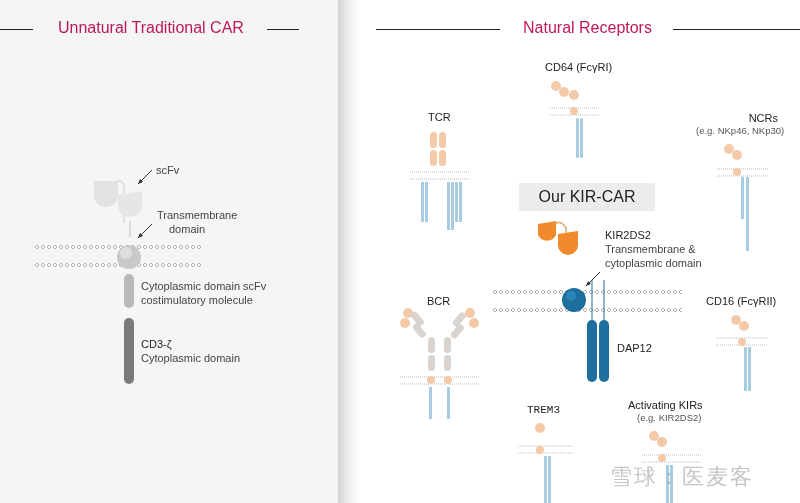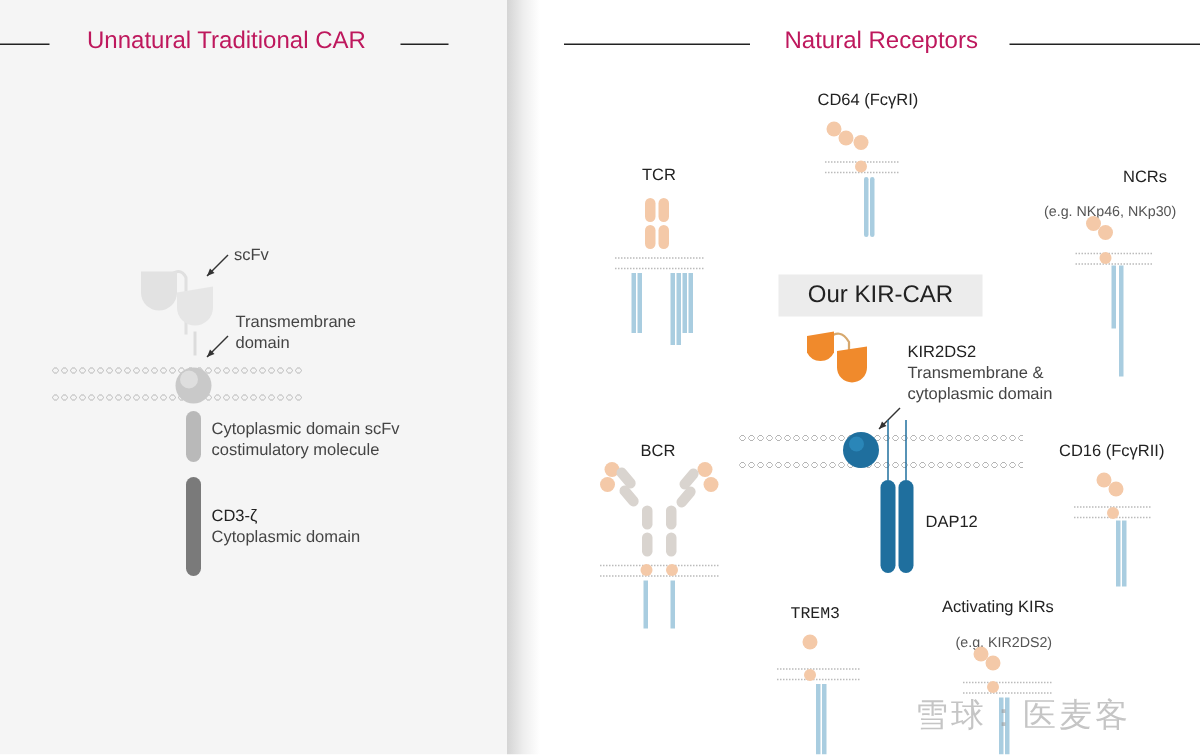--- a/index.html
+++ b/index.html
@@ -3,21 +3,21 @@
 <meta charset="utf-8">
 <style>
   html, body { margin:0; padding:0; }
   body { width:800px; height:503px; position:relative; overflow:hidden; font-family:"Liberation Sans", sans-serif; background:#ffffff; color:#333; }
   .panel-left { position:absolute; left:0; top:0; width:338px; height:503px; background:#f5f5f5; }
   .divider { position:absolute; left:338px; top:0; width:22px; height:503px; background:linear-gradient(to right,#d4d4d4,#eeeeee 50%,#ffffff); }
   .panel-right { position:absolute; left:360px; top:0; width:440px; height:503px; background:#ffffff; }
   .title { position:absolute; font-size:16px; color:#be185d; white-space:nowrap; }
   .rule { position:absolute; height:1px; background:#222; }
   .lbl { position:absolute; font-size:11px; color:#444; line-height:14px; white-space:nowrap; }
-  .lbl.small { font-size:9.5px; color:#555;margin-top:11px; }
+  .lbl.small { font-size:9.5px; color:#555; }
   .lbl.hd { font-size:11px; color:#222; }
   .lbl.center { text-align:center; }
   .membrane { position:absolute; height:4px; background-image:radial-gradient(circle,transparent 1.4px,#b5b5b5 1.5px,#b5b5b5 2px,transparent 2.1px); background-size:6px 4px; background-repeat:repeat-x; }
   .kir-box { position:absolute; left:519px; top:183px; width:136px; height:28px; background:#ececec; font-size:16px; color:#222; text-align:center; line-height:28px; }
   svg { position:absolute; overflow:visible; }
   .watermark { position:absolute; left:610px; top:462px; font-size:22px; color:rgba(150,150,150,0.55); letter-spacing:2px; white-space:nowrap; }
 </style>
 </head>
 <body>
 
@@ -34,21 +34,21 @@
   <path d="M4 6 l24 0 l0 14 a12 12 0 0 1 -24 0 z" fill="#e2e2e2"></path>
   <path d="M28 20 l24 -4 l0 14 a12 12 0 0 1 -24 0 z" fill="#e6e6e6"></path>
   <path d="M40 46 v16" stroke="#dcdcdc" stroke-width="2"></path>
 </svg>
 <svg style="left:134px;top:168px;" width="20" height="20" viewBox="0 0 20 20">
   <path d="M18 2 L4 16" stroke="#333" stroke-width="1"></path>
     <path d="M4 16 l2 -5 l3 3 z" fill="#333"></path>
 </svg>
 <div class="lbl" style="left:156px;top:163px;">scFv</div>
 <div class="lbl" style="left:157px;top:208px;">Transmembrane</div>
-<div class="lbl" style="left:157px;top:222px;">domain</div>
+<div class="lbl" style="left:169px;top:222px;">domain</div>
 <svg style="left:134px;top:222px;" width="20" height="20" viewBox="0 0 20 20">
   <path d="M18 2 L4 16" stroke="#333" stroke-width="1"></path>
     <path d="M4 16 l2 -5 l3 3 z" fill="#333"></path>
 </svg>
 
 <div class="membrane" style="left:34px;top:245px;width:168px;"></div>
 <div class="membrane" style="left:34px;top:263px;width:168px;"></div>
 <svg style="left:116px;top:244px;" width="26" height="26" viewBox="0 0 26 26">
   <circle cx="13" cy="13" r="12" fill="#c9c9c9"></circle>
     <circle cx="10" cy="9" r="6" fill="#dedede"></circle>

